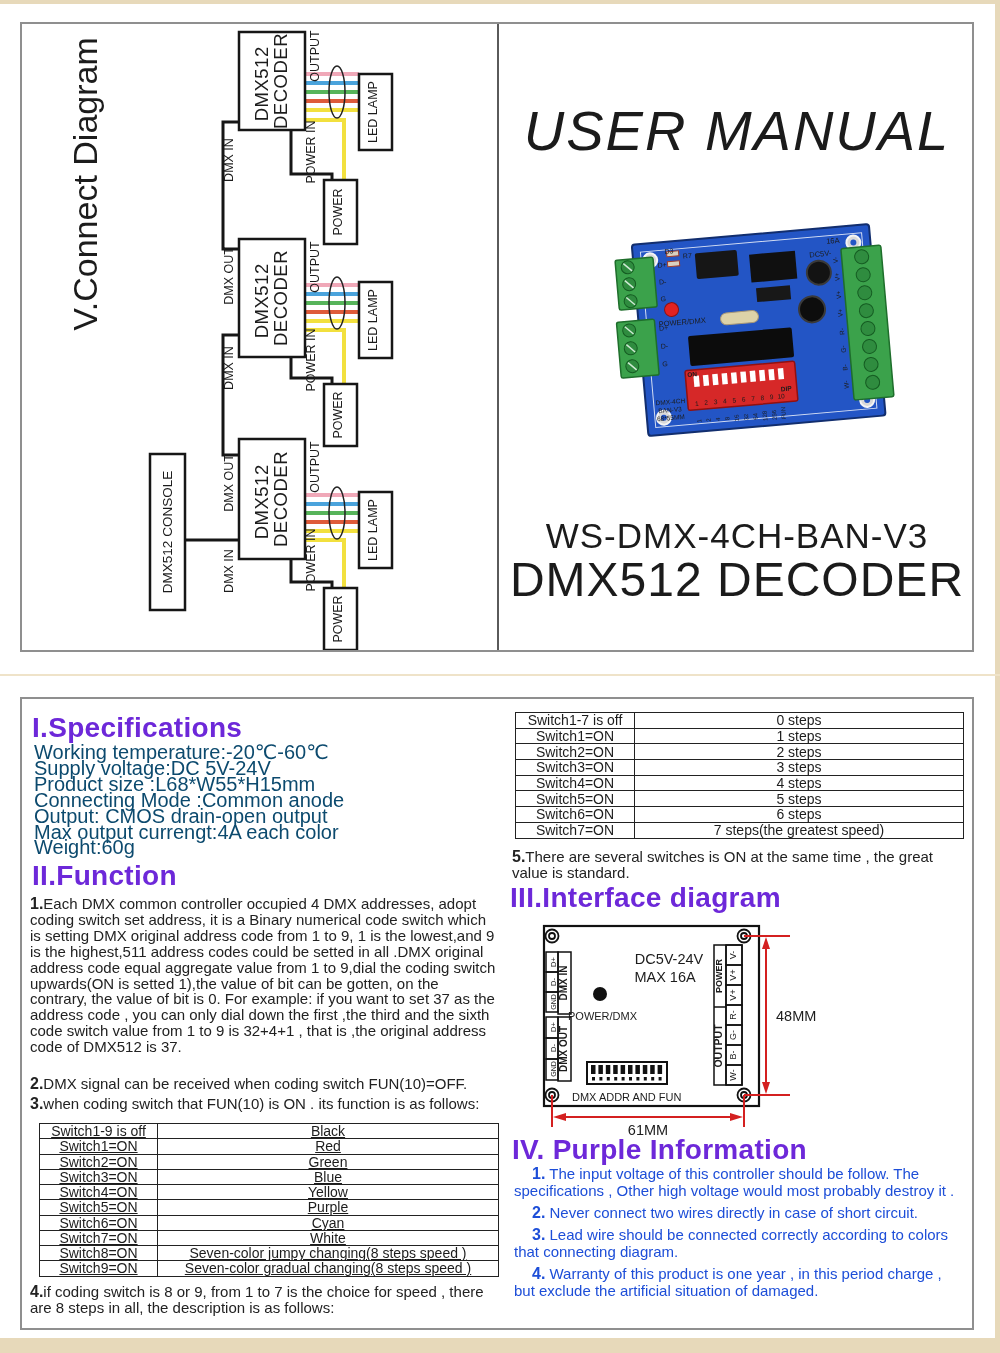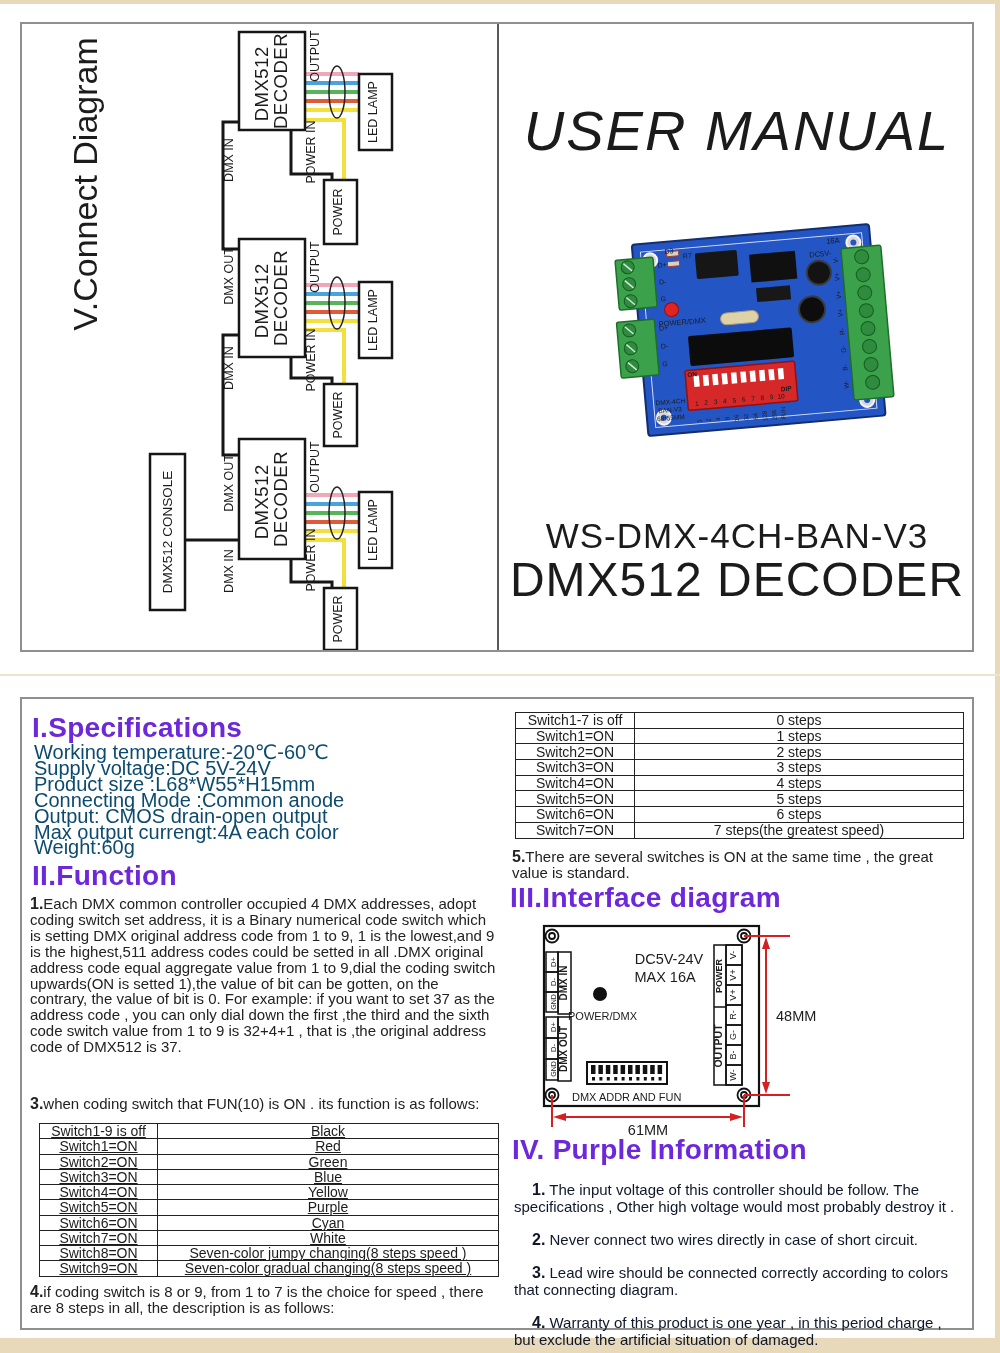--- a/index.html
+++ b/index.html
@@ -14,21 +14,21 @@
   .panel{position:absolute;background:#fff;border:2px solid #8f8f8f;box-sizing:border-box;}
   .vdiv{position:absolute;left:475px;top:0;width:2px;height:626px;background:#5a5a5a;}
   .hline{position:absolute;left:0;top:674px;width:1000px;height:2px;background:#efe3c9;}
   .h1{font-weight:bold;color:#6d28d9;font-size:28px;line-height:30px;letter-spacing:.3px;}
   .big-title{font-size:56px;letter-spacing:2px;color:#1b1b1b;text-align:center;white-space:nowrap;font-style:italic;}
   .model-line{font-size:35px;letter-spacing:1px;color:#1b1b1b;text-align:center;white-space:nowrap;}
   .product-line{font-size:48px;letter-spacing:1px;color:#1b1b1b;text-align:center;white-space:nowrap;}
   .spec-line{font-size:20px;line-height:15.9px;color:#0c4a6e;}
   .fn{font-size:15px;line-height:15.9px;color:#222;margin:0;}
   .fn .num{font-weight:bold;font-size:16px;}
-  .safety-item{font-size:15px;line-height:17px;color:#0f172a;margin:16px 0 5px 0;}
+  .safety-item{font-size:15px;line-height:17px;color:#1d4ed8;margin:0 0 5px 0;}
   .safety-item .num{font-weight:bold;font-size:16px;margin-left:18px;}
   table.man{border-collapse:collapse;width:100%;table-layout:fixed;background:#fff;}
   table.man td{border:1.6px solid #222;text-align:center;font-size:14px;line-height:1.02;padding:0;overflow:hidden;white-space:nowrap;}
   table.colors td{height:13.9px;text-decoration:underline;}
   table.steps td{height:14.7px;}
   svg text{fill:#1c1c1c;}
 </style>
 </head>
 <body>
 
@@ -279,20 +279,21 @@
     <div class="spec-line">Product size :L68*W55*H15mm</div>
     <div class="spec-line">Connecting Mode :Common anode</div>
     <div class="spec-line">Output: CMOS drain-open output</div>
     <div class="spec-line">Max output currengt:4A  each color</div>
     <div class="spec-line">Weight:60g</div>
   </div>
 
   <div class="abs h1" style="left:10px;top:162px;">II.Function</div>
 
   <p class="fn abs" style="left:8px;top:197px;width:468px;"><span class="num">1.</span><span>Each DMX common controller occupied 4 DMX addresses, adopt coding switch set address, it is a Binary numerical code switch which is setting DMX original address code from 1 to 9, 1 is the lowest,and 9 is the highest,511 address codes could be setted in all .DMX original address code equal aggregate value from 1 to 9,dial the coding switch upwards(ON is setted 1),the value of bit can be gotten, on the contrary, the value of bit is 0. For example: if you want to set 37 as the address code , you can only dial down the first ,the third and the sixth code switch value from 1 to 9 is 32+4+1 , that is ,the original address code of DMX512 is 37.</span></p>
+  <p class="fn abs" style="left:8px;top:377px;width:468px;"><span class="num">2.</span><span>DMX signal can be received when coding switch FUN(10)=OFF.</span></p>
   <p class="fn abs" style="left:8px;top:397px;width:470px;"><span class="num">3.</span><span>when coding switch that FUN(10) is ON . its function is as follows:</span></p>
 
   <table class="man colors abs" style="left:17px;top:424px;width:460px;">
     <colgroup>
         <col style="width:118px">
         <col>
       </colgroup>
     <tbody>
       <tr>
           <td>Switch1-9 is off</td>

